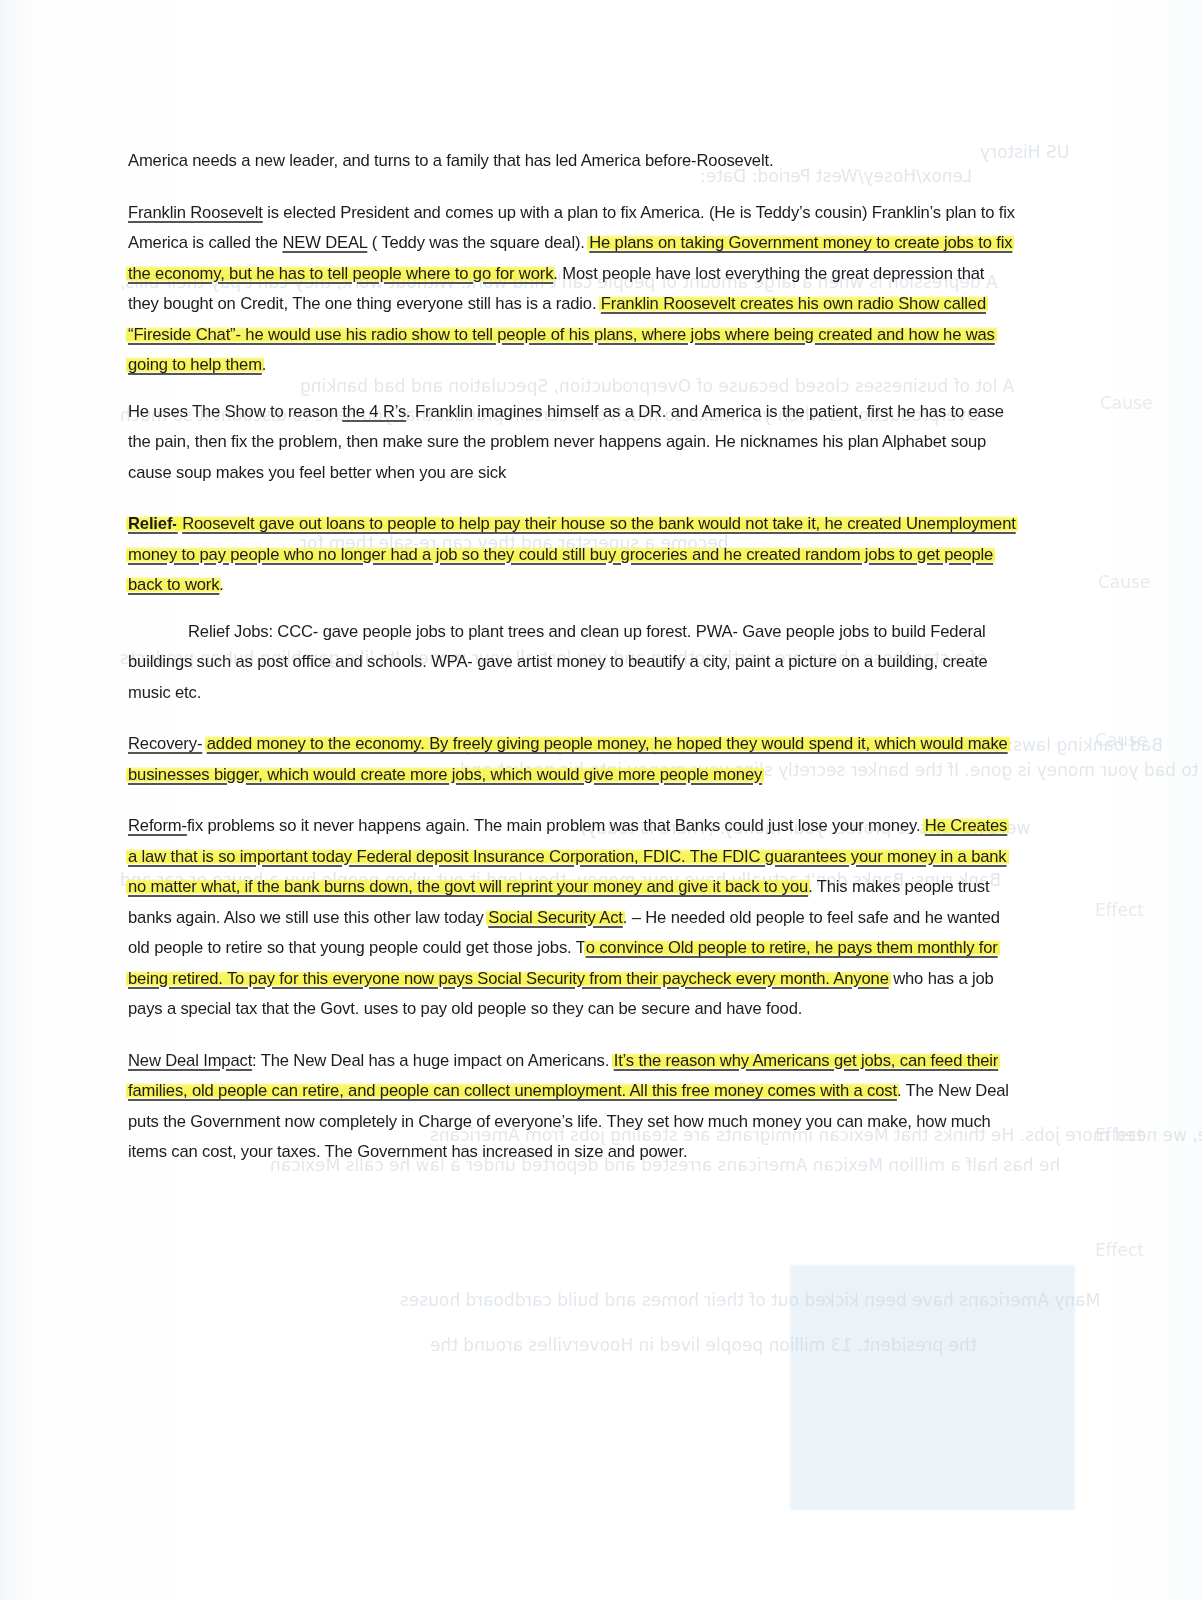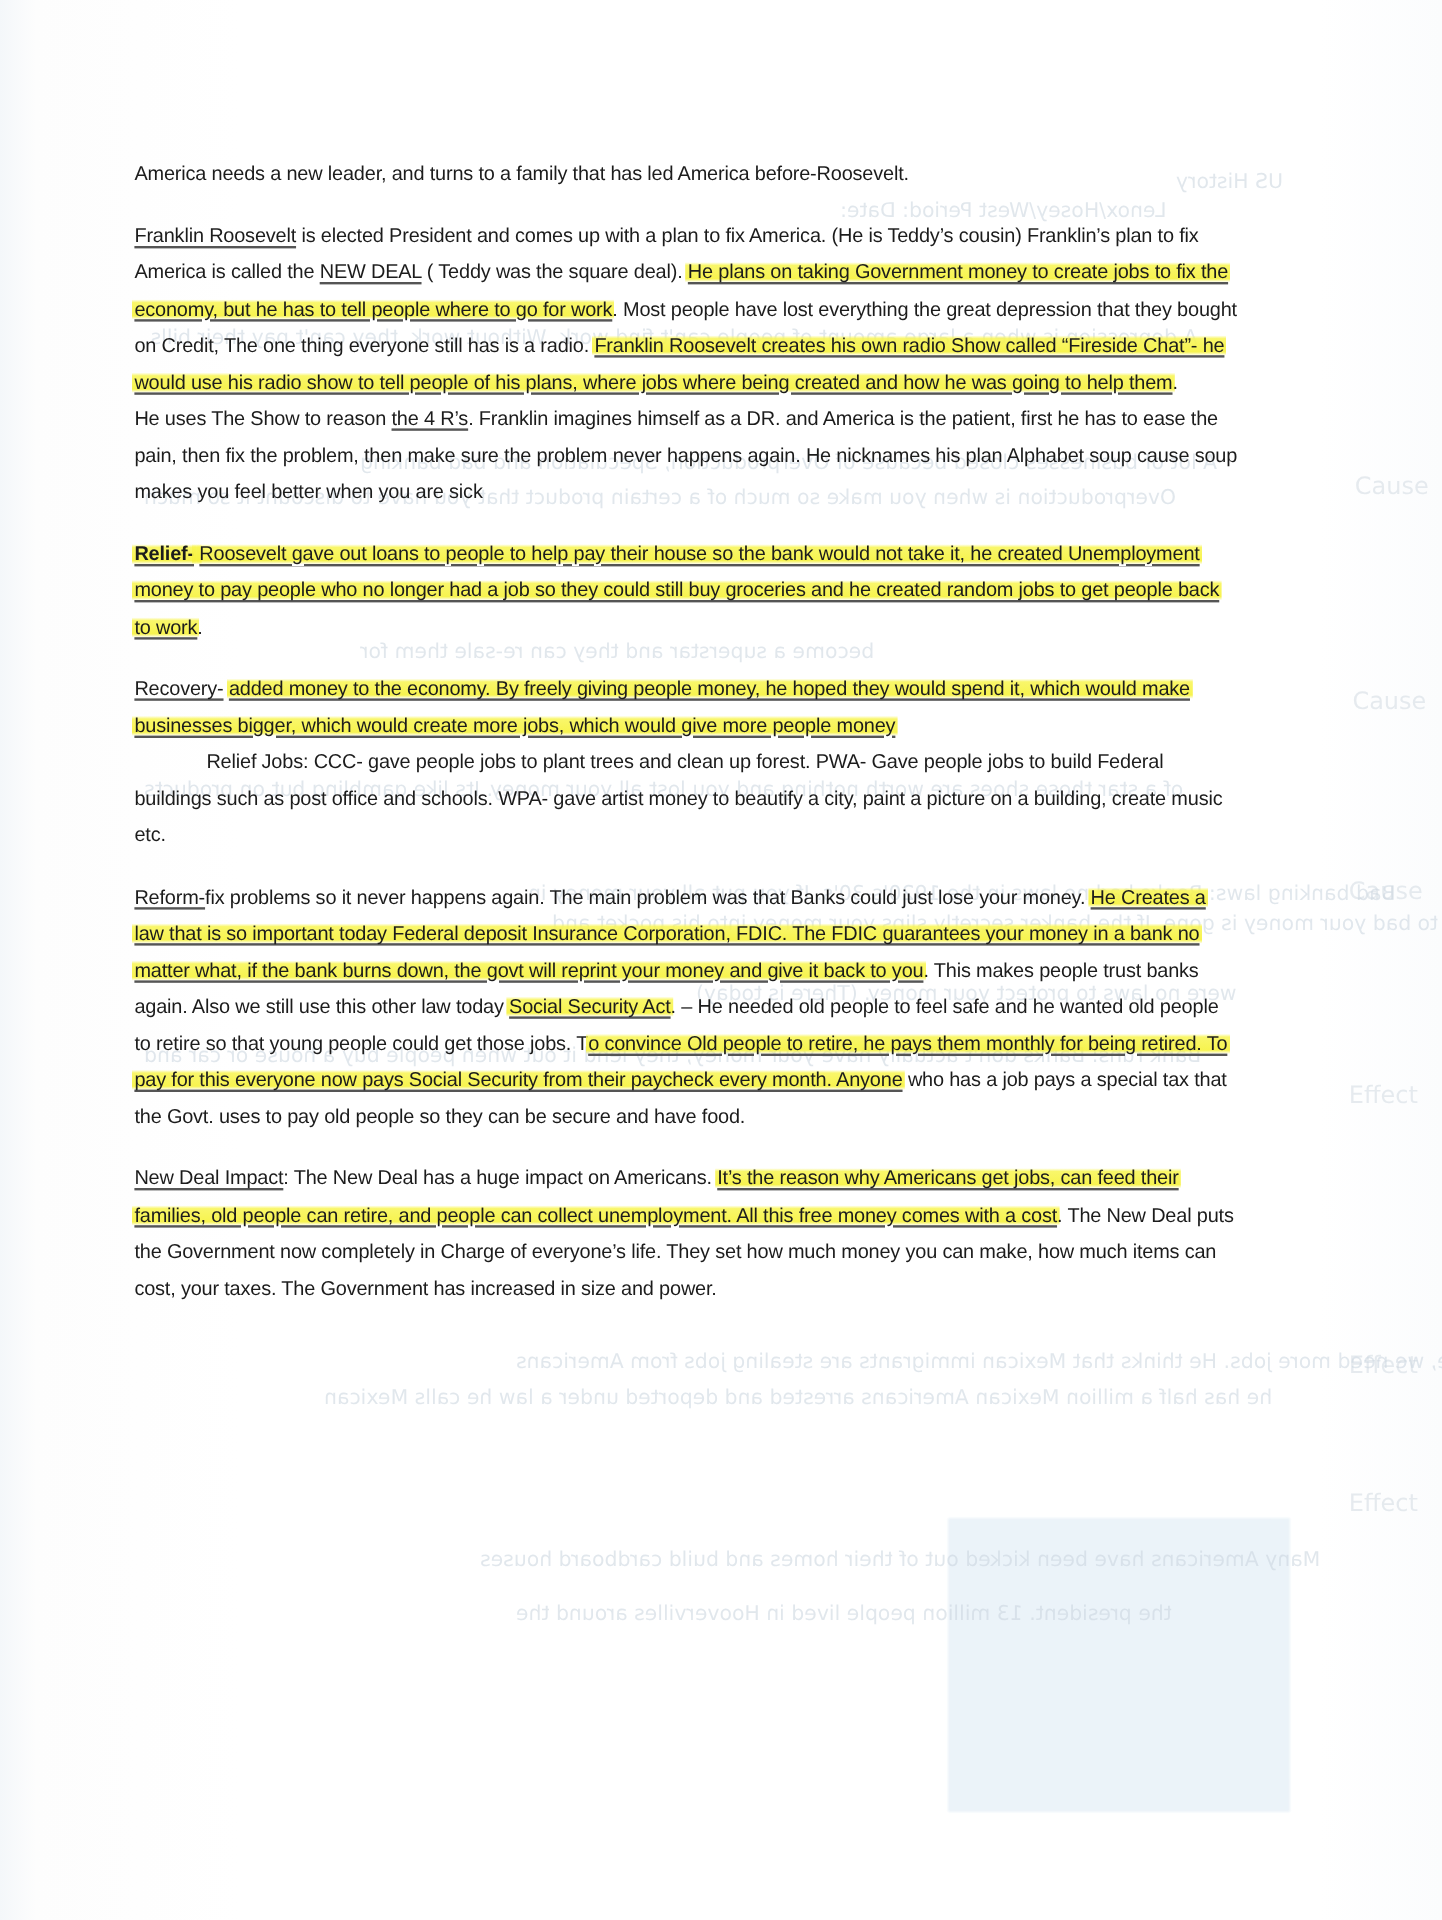--- a/index.html
+++ b/index.html
@@ -37,36 +37,35 @@
       opacity: 0.55;
       font-size: 17px;
       font-family: "DejaVu Sans", sans-serif;
       transform: scaleX(-1);
       white-space: nowrap;
     }
     .bleed-label {
       position: absolute;
       color: #cfd8e0;
       opacity: 0.5;
-      font-size: 20px;
+      font-size: 17px;
       font-family: "DejaVu Sans", sans-serif;
-      margin-left: 29px;
     }
     .doc {
       position: absolute;
       left: 112px;
       top: 130px;
       width: 920px;
       color: #1c1c1c;
       font-family: "Liberation Sans", sans-serif;
       font-size: 16.6px;
       letter-spacing: -0.15px;
     }
     .para {
-      margin: 0;
+      margin: 16px;
       line-height: 30.5px;
     }
     .para.gap-before { margin-top: 21px; }
     .para.indent { text-indent: 60px; }
     .seg.hl {
       background: linear-gradient(180deg, rgba(255,255,255,0) 8%, rgba(248,245,80,0.85) 22%, rgba(246,242,60,0.9) 80%, rgba(255,255,255,0) 96%);
       box-decoration-break: clone;
       -webkit-box-decoration-break: clone;
       padding: 0 2px;
       margin: 0 -2px;
@@ -105,18 +104,18 @@
       <div class="bleed-label" style="left: 1095px; top: 730px;">Cause</div>
       <div class="bleed-label" style="left: 1095px; top: 900px;">Effect</div>
       <div class="bleed-label" style="left: 1095px; top: 1125px;">Effect</div>
       <div class="bleed-label" style="left: 1095px; top: 1240px;">Effect</div>
     </div>
   <div class="doc" id="doc">
       <p class="para"><span class="seg">America needs a new leader, and turns to a family that has led America before-Roosevelt.</span></p>
       <p class="para gap-before"><span class="seg ul">Franklin Roosevelt</span><span class="seg"> is elected President and comes up with a plan to fix America. (He is Teddy’s cousin) Franklin’s plan to fix America is called the </span><span class="seg ul">NEW DEAL</span><span class="seg"> ( Teddy was the square deal). </span><span class="seg hl ul">He plans on taking Government money to create jobs to fix the economy, but he has to tell people where to go for work</span><span class="seg">. Most people have lost everything the great depression that they bought on Credit, The one thing everyone still has is a radio.  </span><span class="seg hl ul">Franklin Roosevelt creates his own radio Show called “Fireside Chat”- he would use his radio show to tell people of his plans, where jobs where being created and how he was going to help them</span><span class="seg">.</span></p>
       <p class="para"><span class="seg">He uses The Show to reason </span><span class="seg ul">the 4 R’s</span><span class="seg">. Franklin imagines himself as a DR. and America is the patient, first he has to ease the pain, then fix the problem, then make sure the problem never happens again.  He nicknames his plan Alphabet soup cause soup makes you feel better when you are sick</span></p>
       <p class="para gap-before"><span class="seg hl ul bold">Relief-</span><span class="seg hl"> </span><span class="seg hl ul">Roosevelt gave out loans to people to help pay their house so the bank would not take it, he created Unemployment money to pay people who no longer had a job so they could still buy groceries and he created random jobs to get people back to work</span><span class="seg">.</span></p>
+      <p class="para indent"><span class="seg">Relief Jobs: CCC- gave people jobs to plant trees and clean up forest. PWA- Gave people jobs to build Federal buildings such as post office and schools. WPA- gave artist money to beautify a city, paint a picture on a building, create music etc.</span></p>
       <p class="para gap-before"><span class="seg ul">Recovery-</span><span class="seg"> </span><span class="seg hl ul">added money to the economy. By freely giving people money, he hoped they would spend it, which would make businesses bigger, which would create more jobs, which would give more people money</span></p>
-      <p class="para indent"><span class="seg">Relief Jobs: CCC- gave people jobs to plant trees and clean up forest. PWA- Gave people jobs to build Federal buildings such as post office and schools. WPA- gave artist money to beautify a city, paint a picture on a building, create music etc.</span></p>
       <p class="para gap-before"><span class="seg ul">Reform-</span><span class="seg">fix problems so it never happens again. The main problem was that Banks could just lose your money. </span><span class="seg hl ul">He Creates a law that is so important today Federal deposit Insurance Corporation, FDIC. The FDIC guarantees your money in a bank no matter what, if the bank burns down, the govt will reprint your money and give it back to you</span><span class="seg">. This makes people trust banks again. Also we still use this other law today </span><span class="seg hl ul">Social Security Act</span><span class="seg">. – He needed old people to feel safe and he wanted old people to retire so that young people could get those jobs. T</span><span class="seg hl ul">o convince Old people to retire, he pays them monthly for being retired. To pay for this everyone now pays Social Security from their paycheck every month. Anyone</span><span class="seg"> who has a job pays a special tax that the Govt. uses to pay old people so they can be secure and have food.</span></p>
       <p class="para gap-before"><span class="seg ul">New Deal Impact</span><span class="seg">: The New Deal has a huge impact on Americans. </span><span class="seg hl ul">It’s the reason why Americans get jobs, can feed their families, old people can retire, and people can collect unemployment. All this free money comes with a cost</span><span class="seg">. The New Deal puts the Government now completely in Charge of everyone’s life. They set how much money you can make, how much items can cost, your taxes. The Government has increased in size and power.</span></p>
     </div>
 </div>
 
 </body></html>

